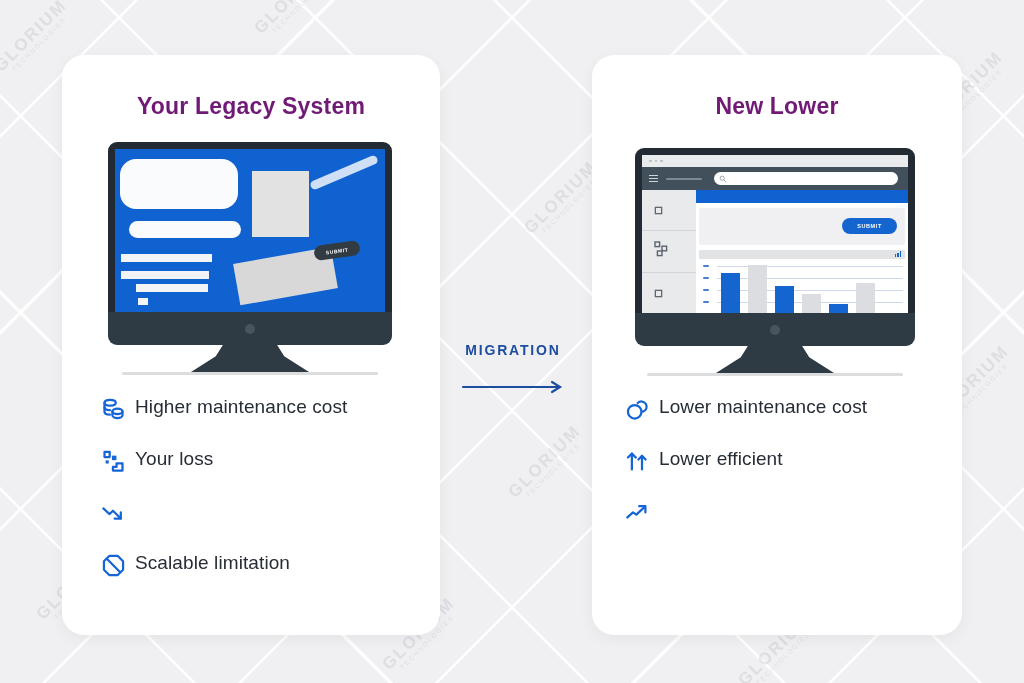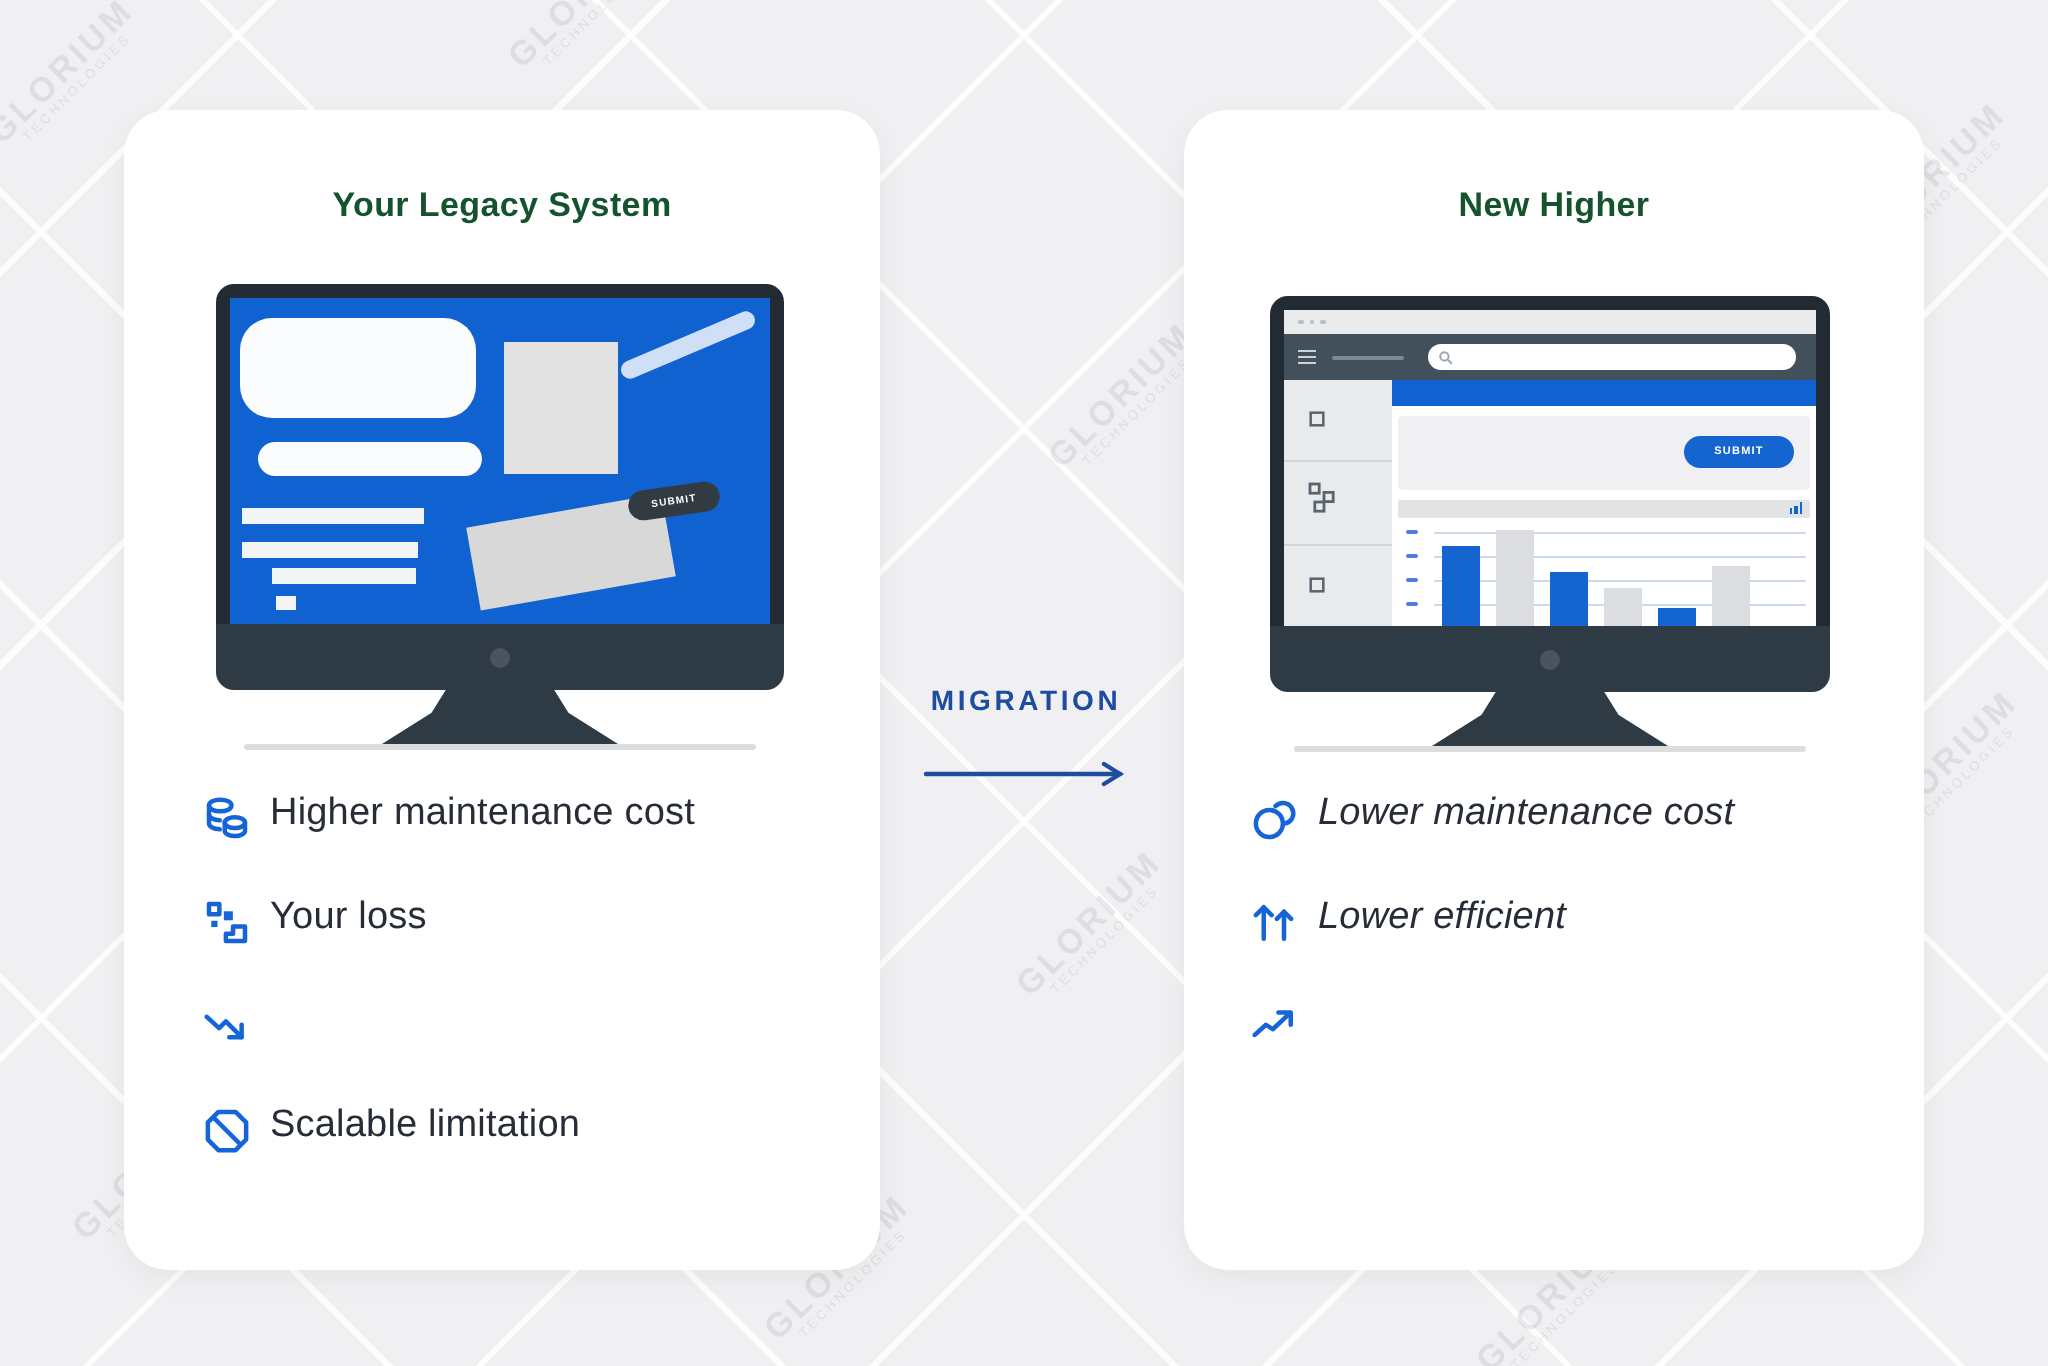--- a/index.html
+++ b/index.html
@@ -15,21 +15,21 @@
 
   
   .wm { position:absolute; transform:rotate(-45deg); color:rgba(125,131,142,.16); text-align:center; line-height:1.05; }
   .wm .wm1 { font-size:17px; font-weight:bold; letter-spacing:2px; }
   .wm .wm2 { font-size:6.5px; letter-spacing:1.8px; }
 
   .card { position:absolute; top:55px; height:580px; background:#ffffff; border-radius:22px; box-shadow:0 4px 16px rgba(0,0,0,.05); }
   .card.left  { left:62px;  width:378px; }
   .card.right { left:592px; width:370px; }
 
-  .card-title { position:absolute; top:38px; left:0; width:100%; text-align:center; font-size:17px; font-weight:bold; color:#14532d; letter-spacing:.2px; }
+  .card-title { position:absolute; top:38px; left:0; width:100%; text-align:center; font-size:23px; font-weight:bold; color:#701a75; letter-spacing:.2px; }
 
   
   .monitor { position:absolute; }
   .frame { background:#222a33; border-radius:9px 9px 0 0; padding:7px 7px 0 7px; }
   .chin { background:#2e3b45; height:33px; border-radius:0 0 9px 9px; position:relative; }
   .camera { position:absolute; left:50%; top:50%; transform:translate(-50%,-50%); width:10px; height:10px; border-radius:50%; background:#4a545e; }
   .stand { margin:0 auto; width:118px; height:27px; background:#2e3b45; clip-path:polygon(27% 0, 73% 0, 79% 42%, 100% 100%, 0 100%, 21% 42%); }
   .base { margin:0 auto; width:256px; height:3px; background:#dcdddf; border-radius:2px; }
 
   
@@ -69,21 +69,21 @@
   .mini-chart-icon { position:absolute; right:4px; bottom:2px; display:flex; align-items:flex-end; gap:1px; }
   .mini-chart-icon i { display:block; width:1.5px; background:#1565d0; }
   .chartarea { flex:1; margin:3px 3px 0 3px; position:relative; }
   .gridline { position:absolute; left:18px; right:2px; height:1px; background:#cdd9ef; }
   .ytick { position:absolute; left:4px; width:6px; height:2px; background:#4a7fd4; border-radius:1px; }
   .bars { position:absolute; left:22px; right:3px; bottom:0; top:0; display:flex; align-items:flex-end; gap:8px; }
   .bars .bar { width:19px; flex:0 0 auto; }
 
   
   .features { position:absolute; left:38px; top:341px; right:16px; }
-  .card.right .features { left:32px;font-style:italic; }
+  .card.right .features { left:32px; }
   .feat { height:52px; display:flex; align-items:flex-start; gap:8px; }
   .feat .ficon { width:27px; height:27px; flex:0 0 auto; }
   .feat .flabel { font-size:19px; color:#272d36; font-weight:500; letter-spacing:.1px; }
   .ficon svg { width:100%; height:100%; stroke:#1565d8; fill:none; stroke-width:2; stroke-linecap:round; stroke-linejoin:round; }
 
   
   .migration { position:absolute; left:452px; top:322px; width:122px; text-align:center;margin-top:20px; }
   .migration-label { font-size:14px; font-weight:bold; letter-spacing:1.8px; color:#1e4da0; }
   .migration-arrow { margin-top:22px; }
   .migration-arrow svg { stroke:#1e4da0; stroke-width:2.2; fill:none; stroke-linecap:round; }
@@ -206,21 +206,21 @@
   <div class="migration-label">MIGRATION</div>
   <div class="migration-arrow">
     <svg width="106" height="14" viewBox="0 0 106 14">
       <line x1="3" y1="7" x2="100" y2="7"></line>
       <polyline points="92,2 100,7 92,12"></polyline>
     </svg>
   </div>
 </div>
 
 <div class="card right">
-  <div class="card-title">New Higher</div>
+  <div class="card-title">New Lower</div>
 
   <div class="monitor" style="left:43px; top:93px; width:280px;">
     <div class="frame">
       <div class="screen-app">
         <div class="titlebar">
           <span class="dot"></span>
           <span class="dot"></span>
           <span class="dot"></span>
         </div>
         <div class="navbar">

